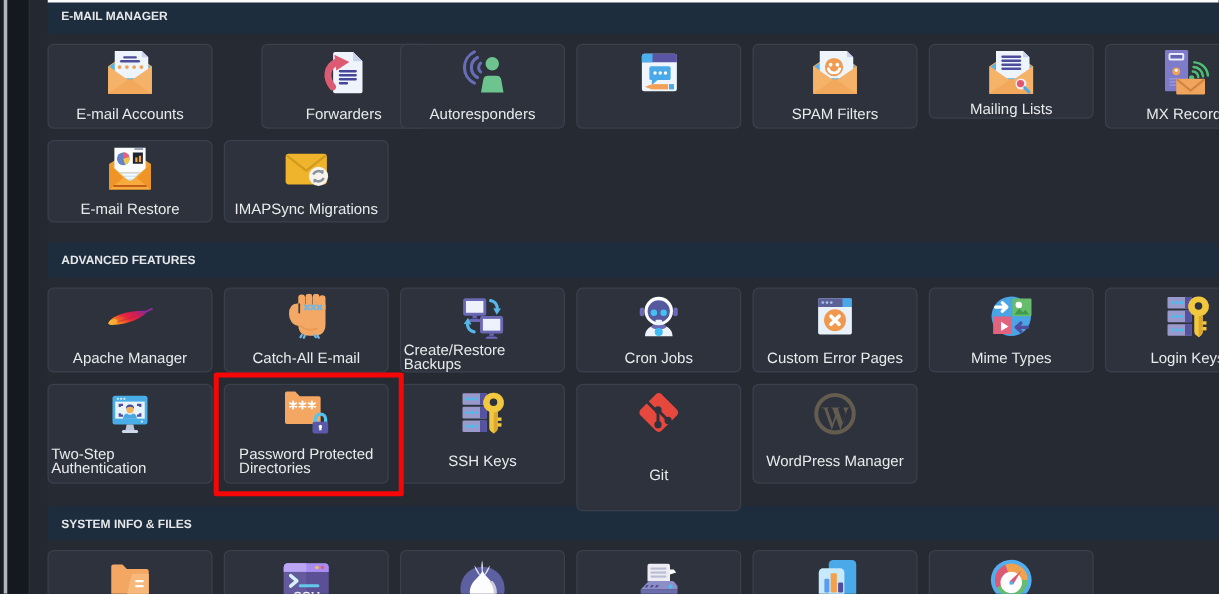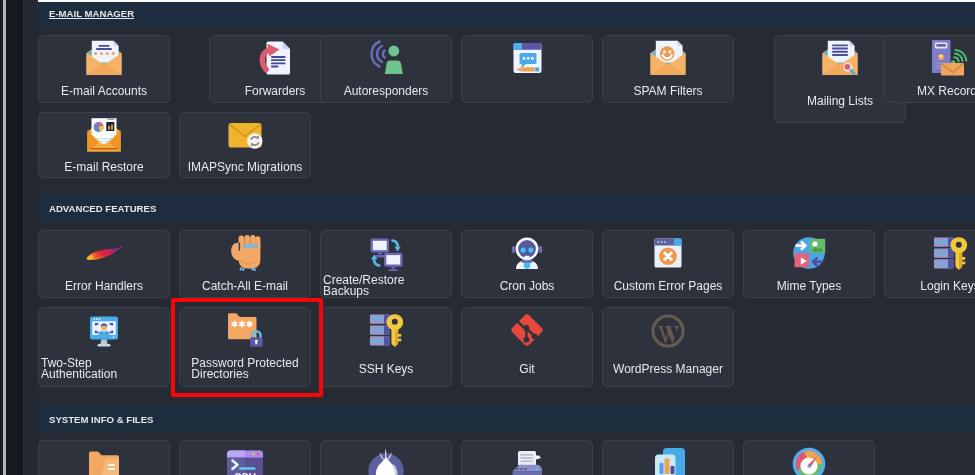--- a/index.html
+++ b/index.html
@@ -24,21 +24,21 @@
   .card .ic{position:absolute;left:0;top:4px;width:100%;display:flex;justify-content:center;}
   .card .lbl{position:absolute;left:2px;right:2px;top:44px;bottom:0;
              display:flex;align-items:center;justify-content:center;
              color:#e8eaec;font-size:12px;font-weight:normal;line-height:11px;letter-spacing:0;}
   .redbox{left:170.5px;top:298px;width:152.5px;height:99px;border:4px solid #f60606;
           border-radius:2px;box-sizing:border-box;}
 </style>
 </head>
 <body>
 
-<div class="abs hdr" style="top:0;height:26.5px;text-decoration:underline;">E-MAIL MANAGER</div>
+<div class="abs hdr" style="top:0;height:26.5px;">E-MAIL MANAGER</div>
 <div class="abs hdr" style="top:194px;height:28px;">ADVANCED FEATURES</div>
 <div class="abs hdr" style="top:405px;height:27px;">SYSTEM INFO &amp; FILES</div>
 <div class="abs topline"></div>
 
 <div class="abs rail1"></div>
 <div class="abs rail2"></div>
 <div class="abs rail3"></div>
 <div class="abs rail4"></div>
 <div class="abs rail5"></div>
 
@@ -119,21 +119,21 @@
         <circle cx="17.2" cy="13.6" r="7.3" fill="#f09b51"></circle>
         <circle cx="14.5" cy="11.7" r="1.5" fill="#fff"></circle>
         <circle cx="19.9" cy="11.7" r="1.5" fill="#fff"></circle>
         <path d="M12.7 15 A 4.7 4.7 0 0 0 21.7 15" stroke="#fff" stroke-width="2.3" fill="none" stroke-linecap="round"></path>
         <path d="M.5 13 L18 25 L35.5 13 V35 H.5 Z" fill="#f5b269"></path>
         <path d="M.5 35 L18 22.8 L35.5 35 Z" fill="#f2a95c"></path>
       </svg>
     </div>
     <div class="lbl">SPAM Filters</div>
   </div>
-<div class="abs card" style="left:774px;top:35px;height:88px;">
+<div class="abs card" style="left:743px;top:35px;height:60px;">
   <div class="ic">
       <svg width="36" height="36" viewBox="0 0 36 36">
         <path d="M.5 13 L18 1.2 L35.5 13 V35 H.5 Z" fill="#efa95f"></path>
         <path d="M1.5 13.2 L18 2.2 L34.5 13.2 L18 24.8 Z" fill="#56b3ea"></path>
         <path d="M5.8 .8 H27.5 L32.6 5.8 V22.5 H5.8 Z" fill="#eef4fb"></path>
         <path d="M27.5 .8 L32.6 5.8 H27.5 Z" fill="#c7d3ef"></path>
         <g fill="#4d4d99">
           <rect x="10" y="4.4" width="16" height="1.9" rx=".9"></rect>
           <rect x="10" y="7.6" width="16" height="1.9" rx=".9"></rect>
           <rect x="10" y="10.8" width="16" height="1.9" rx=".9"></rect>
@@ -224,21 +224,21 @@
             <stop offset=".78" stop-color="#cc1e56"></stop>
             <stop offset="1" stop-color="#8e2a9b"></stop>
           </linearGradient>
         </defs>
         <path d="M1.5 24.2 C2.2 21.2 5.5 18.4 11 16.6 C18 14.2 27 13.2 32.8 13.9 C30.4 17.6 24.2 21.2 16.6 23.2 C10.2 24.9 4.2 25.4 1.5 24.2 Z" fill="url(#apg)"></path>
         <path d="M29.5 15.2 C32 14.1 34.6 13 36.6 12.1" stroke="#8e2a9b" stroke-width="1.5" fill="none" stroke-linecap="round"></path>
         <path d="M4.5 23.2 C12 22 22 18.8 29.5 15.2" stroke="#b02545" stroke-width=".7" fill="none" opacity=".65"></path>
         <ellipse cx="5.5" cy="22.6" rx="3.6" ry="2" fill="#f9b337" opacity=".85" transform="rotate(-18 5.5 22.6)"></ellipse>
       </svg>
     </div>
-    <div class="lbl">Error Handlers</div>
+    <div class="lbl">Apache Manager</div>
   </div>
 <div class="abs card" style="left:179px;top:230px;height:68px;">
   <div class="ic">
       <svg width="36" height="36" viewBox="0 0 36 36">
         <g fill="#f3a965">
           <rect x="11.6" y="0.5" width="5.5" height="14" rx="2.7"></rect>
           <rect x="17.4" y="0" width="5.5" height="14" rx="2.7"></rect>
           <rect x="23.2" y="0" width="5.4" height="14" rx="2.7"></rect>
           <rect x="28.2" y="1.2" width="5.2" height="13" rx="2.6"></rect>
           <path d="M4.2 16.2 Q4.2 7.8 10.8 7.7 L13.5 7.7 L13.5 26 Q8.5 25.5 6.2 22.5 Q4.2 19.8 4.2 16.2 Z"></path>
@@ -430,21 +430,21 @@
         </g>
         <path d="M26.8 2.2 A 7.9 7.9 0 0 1 30.2 17.4 L30.2 30.4 Q30.2 32 28.9 33.1 L27 34.8 L24.6 32.9 Q23.4 31.9 23.4 30.3 L23.4 17.4 A 7.9 7.9 0 0 1 26.8 2.2 Z" fill="#f2c83e"></path>
         <path d="M30.2 17.4 L30.2 30.4 Q30.2 32 28.9 33.1 L27 34.8 L27 18 A 7.9 7.9 0 0 0 27 2.2 A 7.9 7.9 0 0 1 30.2 17.4 Z" fill="#dca82f"></path>
         <rect x="30" y="22" width="3.2" height="2.7" fill="#f2c83e"></rect>
         <rect x="30" y="26.6" width="3.2" height="2.7" fill="#f2c83e"></rect>
         <circle cx="26.8" cy="9.8" r="3" fill="#2d323c"></circle>
       </svg>
     </div>
     <div class="lbl">SSH Keys</div>
   </div>
-<div class="abs card" style="left:461px;top:307px;height:80px;">
+<div class="abs card" style="left:461px;top:307px;height:102px;">
   <div class="ic">
       <svg width="36" height="36" viewBox="0 0 36 36">
         <rect x="6" y="6" width="24" height="24" rx="3.5" fill="#e6483d" transform="rotate(45 18 18)"></rect>
         <g stroke="#2d323c" stroke-width="2.4" stroke-linecap="round">
           <path d="M7.8 8.6 L14.6 15.4"></path>
           <path d="M17.4 17.6 L17.4 26"></path>
           <path d="M19.6 18.4 L23.4 22.2"></path>
         </g>
         <g fill="#2d323c">
           <circle cx="17.4" cy="15.9" r="2.9"></circle>

